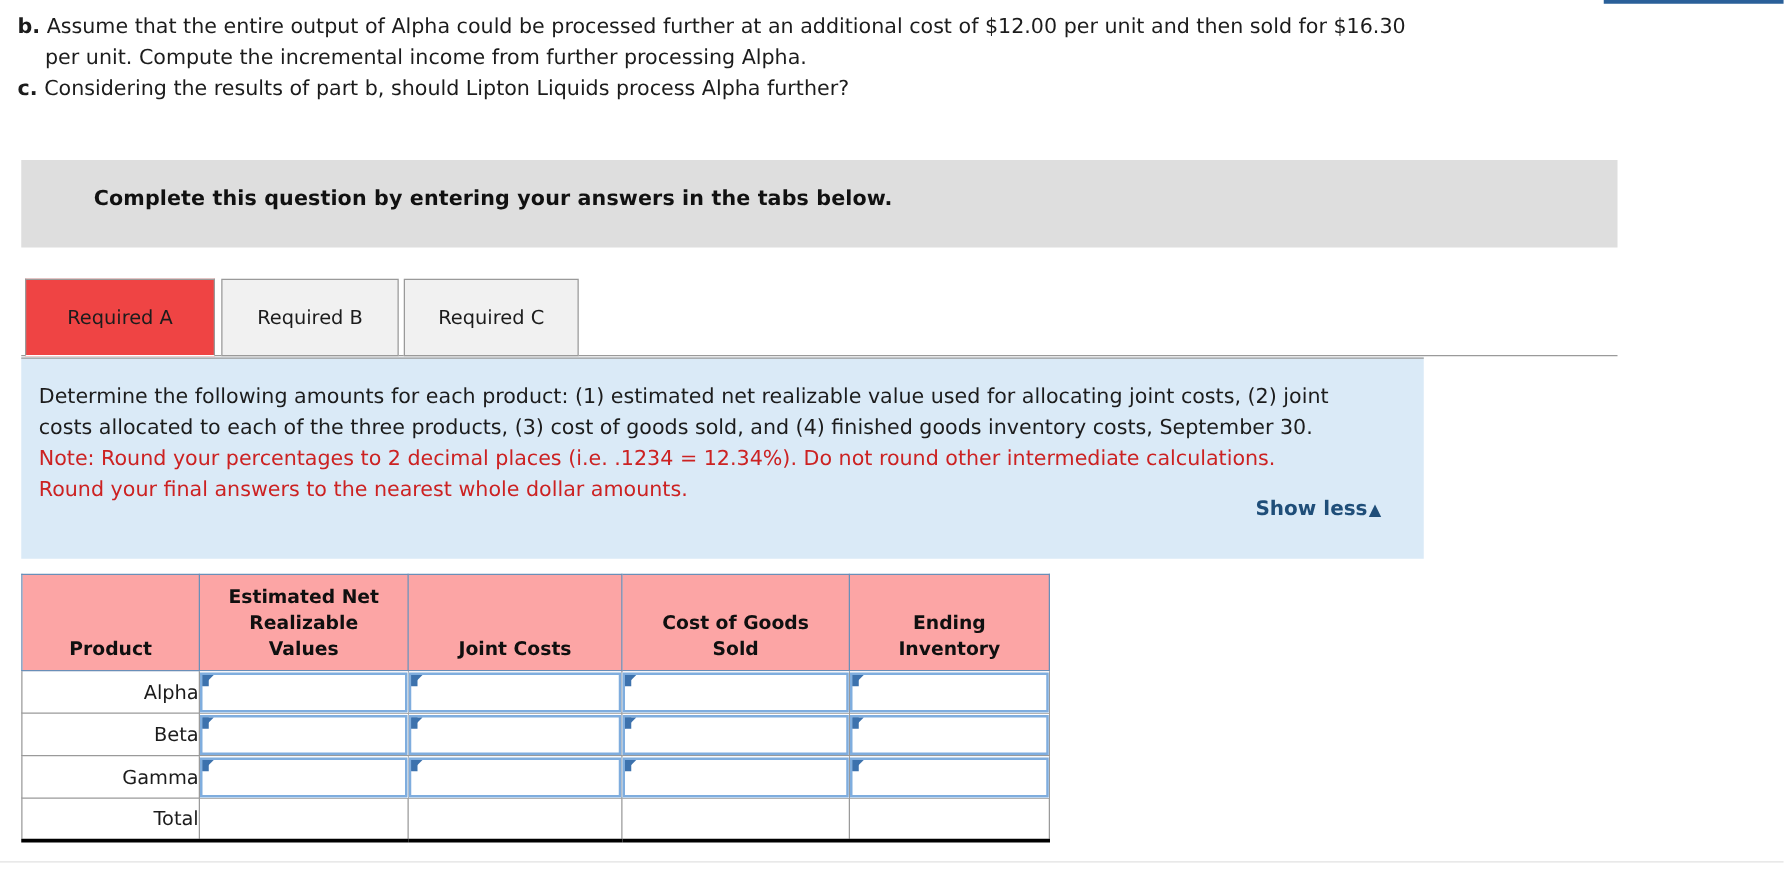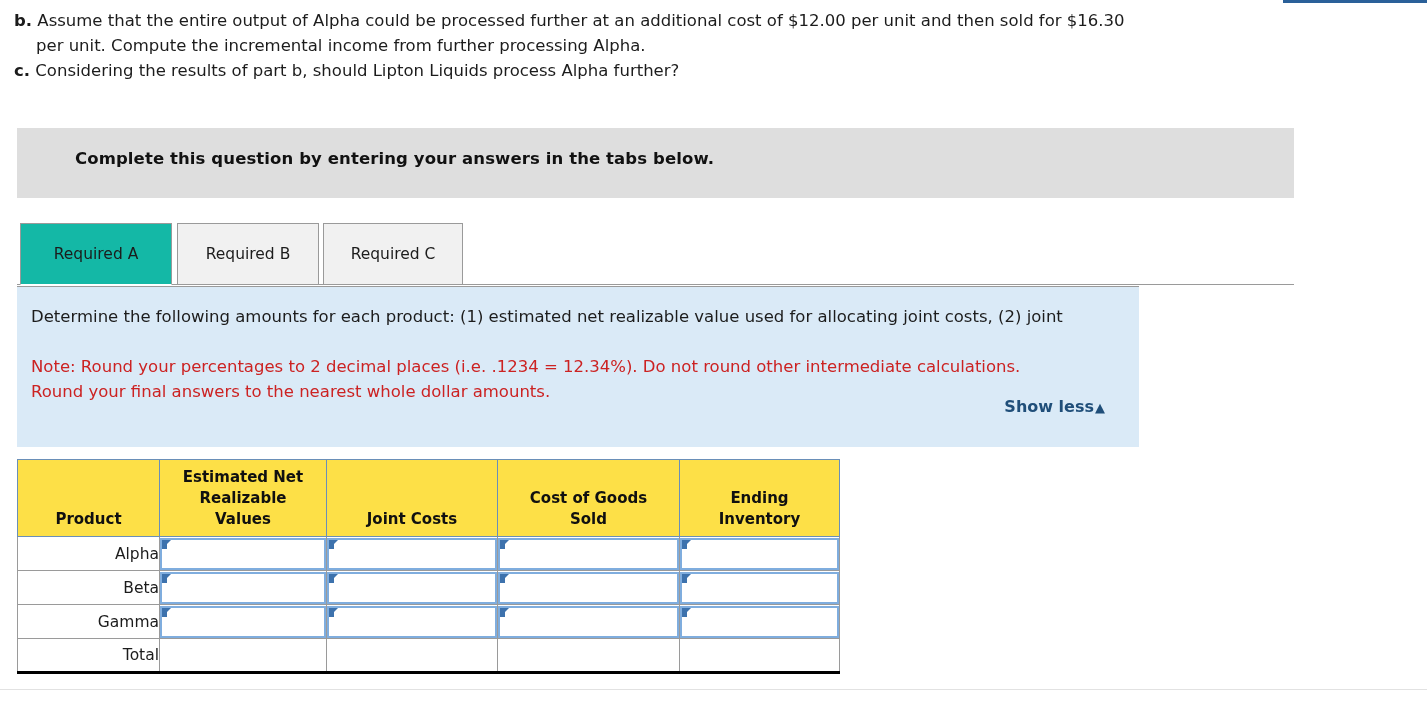--- a/index.html
+++ b/index.html
@@ -94,21 +94,21 @@
     align-items: center;
     justify-content: center;
     font-size: 15.5px;
     color: #1c1c1c;
     background: #f1f1f1;
     border: 1px solid #9a9a9a;
     border-bottom: 1px solid #9a9a9a;
     cursor: pointer;
   }
   .tab.active {
-    background: #14b8a6;
+    background: #ef4444;
     border-bottom: 1px solid #ffffff;
     z-index: 3;
   }
   .tab-a { left: 3px;   width: 152px; }
   .tab-b { left: 160px; width: 142px; margin-top: 19px; }
   .tab-c { left: 306px; width: 140px; }
 
   
   .instruction-panel {
     position: absolute;
@@ -156,21 +156,21 @@
     table-layout: fixed;
     font-size: 15px;
   }
   .answer-table col.c-product { width: 142px; }
   .answer-table col.c-enrv    { width: 167px; }
   .answer-table col.c-joint   { width: 171px; }
   .answer-table col.c-cogs    { width: 182px; }
   .answer-table col.c-ending  { width: 160px; }
 
   .answer-table thead th {
-    background: #fde047;
+    background: #fca5a5;
     color: #101010;
     font-weight: bold;
     font-size: 15px;
     line-height: 21px;
     vertical-align: bottom;
     padding: 7px 4px 6px 4px;
     border: 1px solid #6a8fb8;
     height: 60px;
     box-sizing: border-box;
   }
@@ -267,21 +267,21 @@
     <span>Required B</span>
   </div>
   <div class="tab tab-c">
     <span>Required C</span>
   </div>
 </div>
 
 <div class="instruction-panel">
   <div class="instruction-text">
     <span>Determine the following amounts for each product: (1) estimated net realizable value used for allocating joint costs, (2) joint</span><br>
-    <br>
+    <span>costs allocated to each of the three products, (3) cost of goods sold, and (4) finished goods inventory costs, September 30.</span><br>
     <span class="note">Note: Round your percentages to 2 decimal places (i.e. .1234 = 12.34%). Do not round other intermediate calculations.</span><br>
     <span class="note">Round your final answers to the nearest whole dollar amounts.</span>
   </div>
   <div class="show-less">
     <span>Show less</span><span class="caret">▲</span>
   </div>
 </div>
 
 <table class="answer-table">
   <colgroup>

